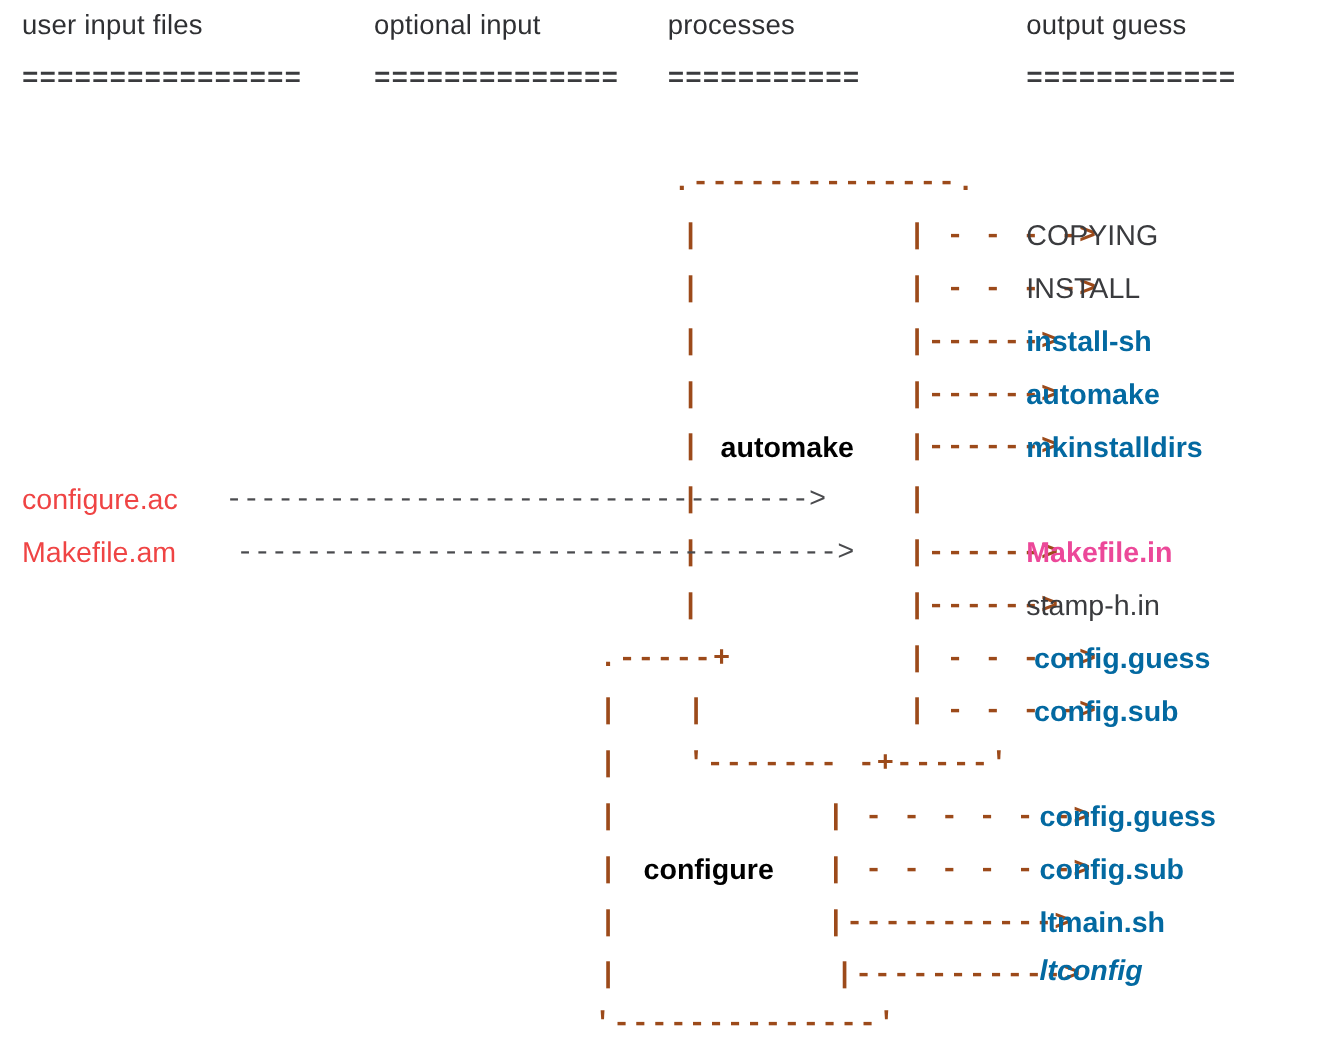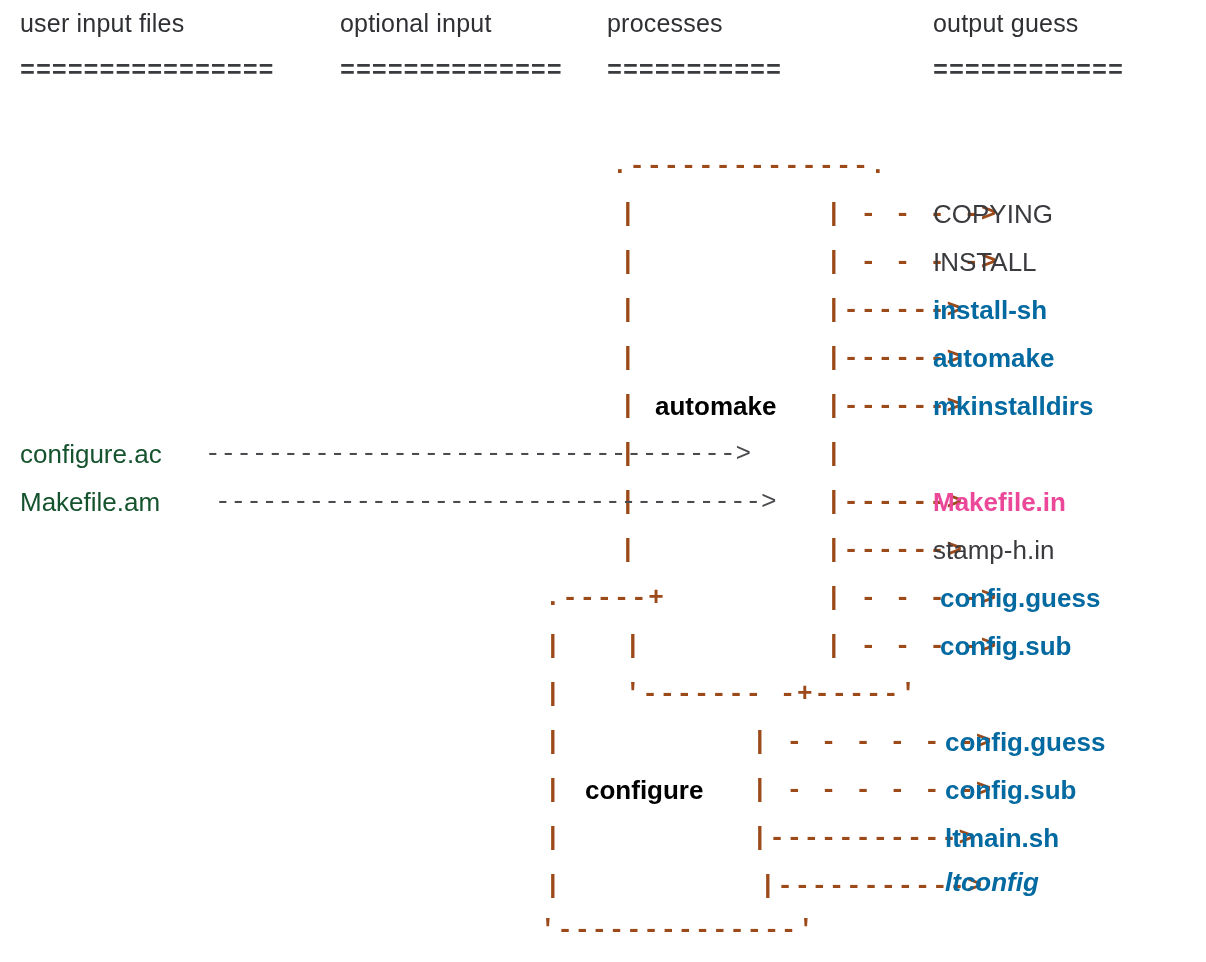--- a/index.html
+++ b/index.html
@@ -50,21 +50,21 @@
     top: 0;
     white-space: pre;
     font-family: "Liberation Mono", "DejaVu Sans Mono", monospace;
     font-size: 26px;
     letter-spacing: 1.6px;
   }
 
   
   .c-rule   { color: #9c4a1a; font-weight: 700; }          
   .c-proc   { color: #000000; font-weight: 700; }          
-  .c-src    { color: #14532d; font-weight: 400; }          
+  .c-src    { color: #ef4444; font-weight: 400; }          
   .c-aux    { color: #0369a1; font-weight: 700; }          
   .c-make   { color: #ec4899; font-weight: 700; }          
   .c-plain  { color: #3a3b3e; font-weight: 400; }          
   .c-dash   { color: #4a4b4e; font-weight: 400; }          
 
   
   .label {
     font-family: "Liberation Sans", sans-serif;
     letter-spacing: 0;
   }

